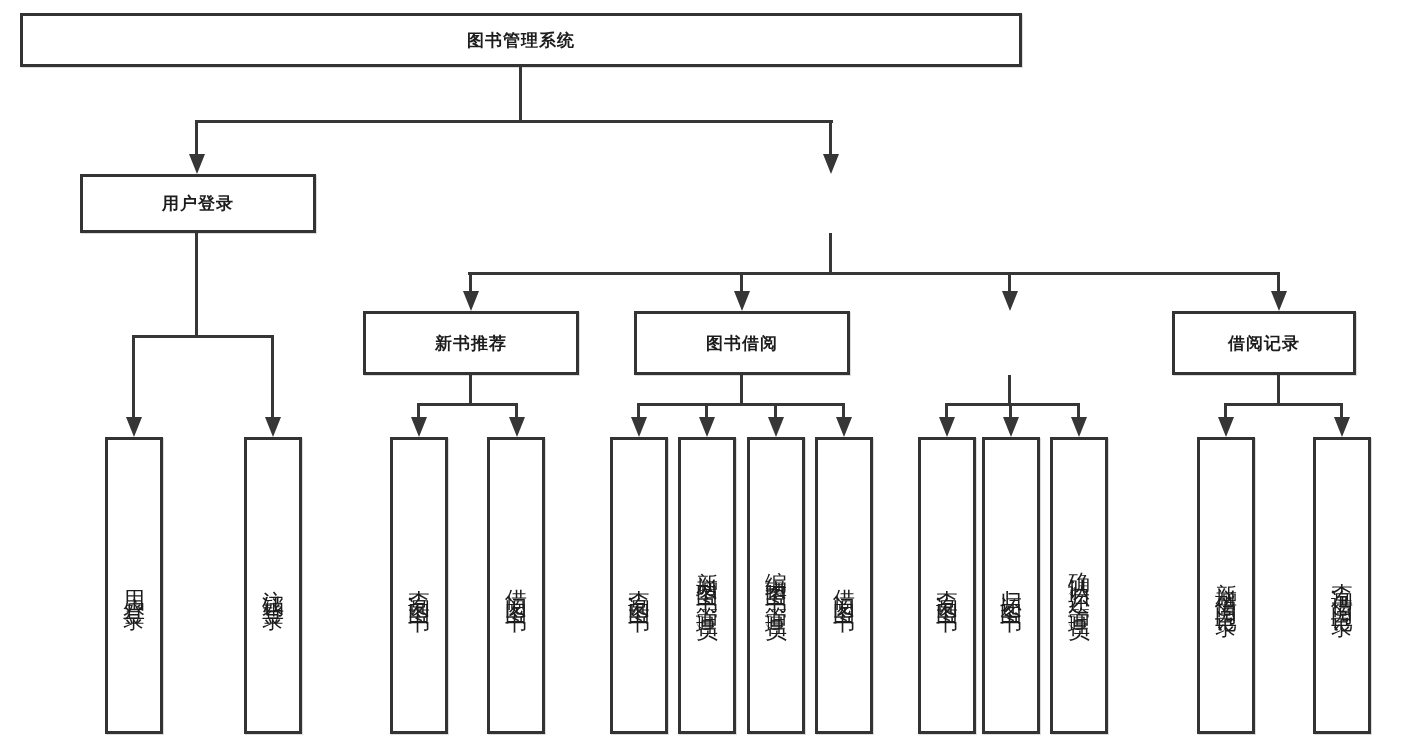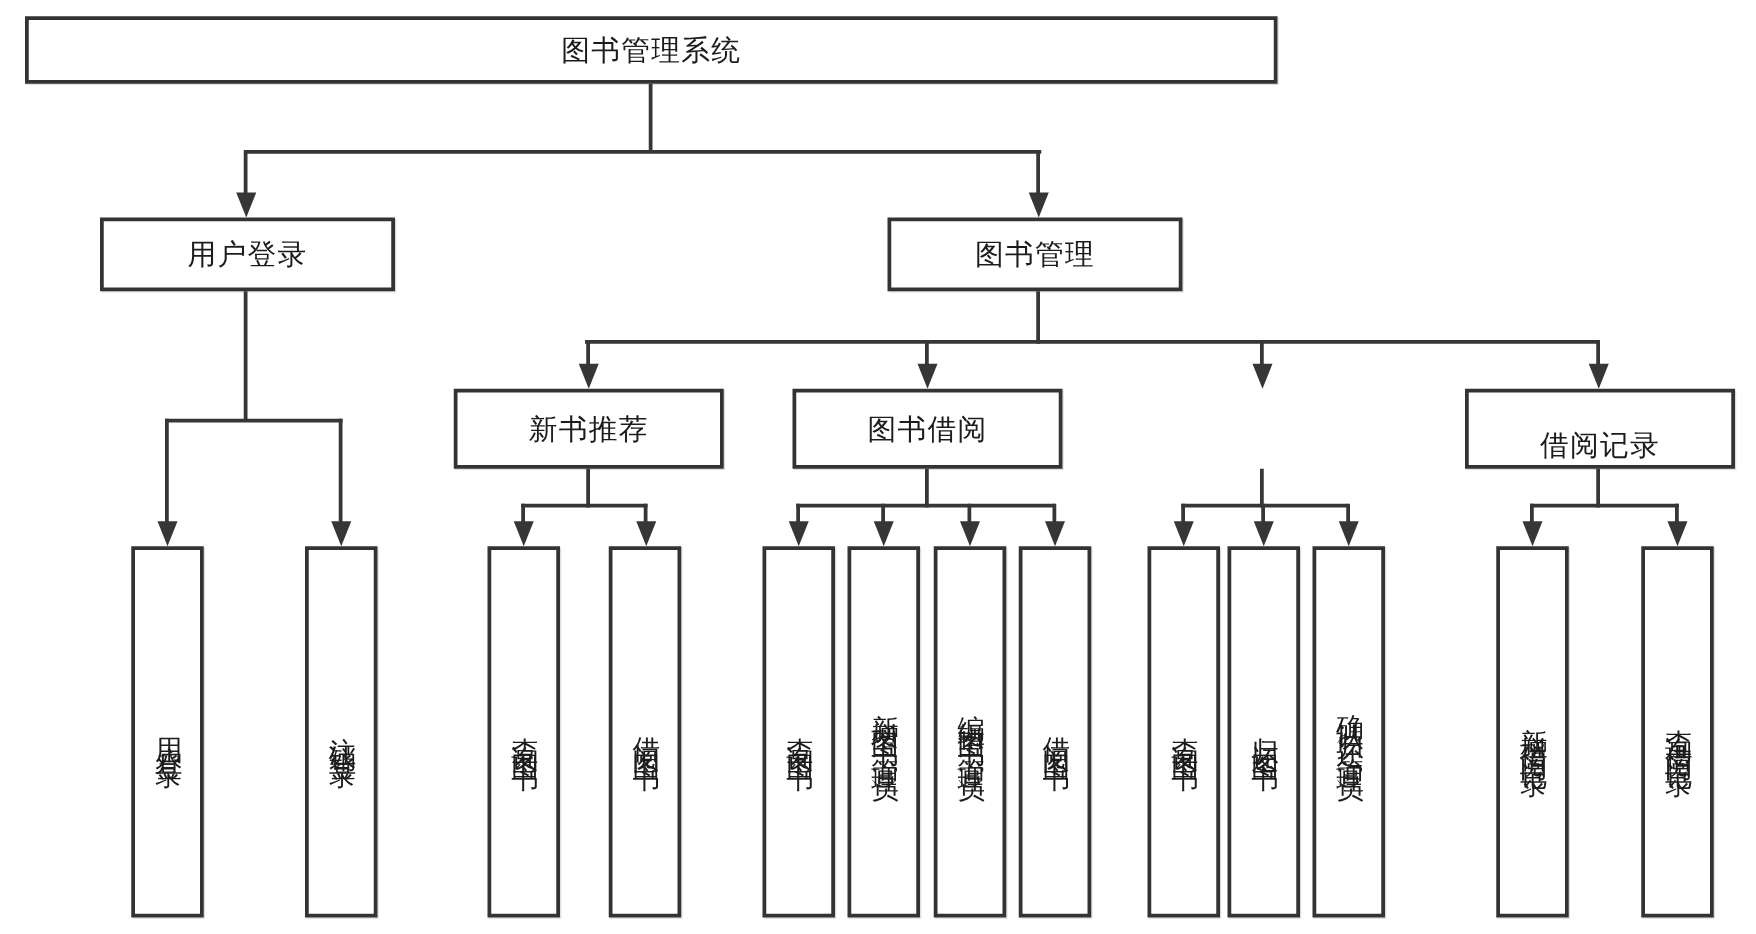--- a/index.html
+++ b/index.html
@@ -20,21 +20,21 @@
   }
   
   .node{
     position:absolute;
     background:#fff;
     border:3px solid var(--border);
     box-sizing:border-box;
     display:flex;align-items:center;justify-content:center;
     box-shadow:1px 1px 0 rgba(120,120,120,.25);
   }
-  .node.h{font-size:23px;letter-spacing:1px;}
+  .node.h{font-size:17px;letter-spacing:1px;font-weight:bold;}
   .node.leaf{
     width:58px;height:297px;top:437px;
   }
   .vtext{
     writing-mode:vertical-rl;
     text-orientation:mixed;
     font-size:22px;
     letter-spacing:7px;
     line-height:1;
     white-space:nowrap;
@@ -70,23 +70,20 @@
   <div class="vline" style="left:519px;top:67px;height:55px;"></div>
   <div class="hline" style="left:196px;top:120px;width:637px;"></div>
   <div class="vline" style="left:195px;top:120px;height:36px;"></div>
   <div class="arrow" style="left:189px;top:154px;"></div>
   <div class="vline" style="left:829px;top:120px;height:36px;"></div>
   <div class="arrow" style="left:823px;top:154px;"></div>
 
   <div class="node h" style="left:80px;top:174px;width:236px;height:59px;">
     <span>用户登录</span>
   </div>
-  <div class="node h" style="left:710px;top:174px;width:236px;height:59px;">
-    <span>图书管理</span>
-  </div>
 
   <div class="vline" style="left:195px;top:233px;height:104px;"></div>
   <div class="hline" style="left:132px;top:335px;width:142px;"></div>
   <div class="vline" style="left:132px;top:335px;height:84px;"></div>
   <div class="arrow" style="left:126px;top:417px;"></div>
   <div class="vline" style="left:271px;top:335px;height:84px;"></div>
   <div class="arrow" style="left:265px;top:417px;"></div>
 
   <div class="vline" style="left:829px;top:233px;height:42px;"></div>
   <div class="hline" style="left:468px;top:272px;width:812px;"></div>
@@ -98,21 +95,21 @@
   <div class="arrow" style="left:1002px;top:291px;"></div>
   <div class="vline" style="left:1277px;top:272px;height:22px;"></div>
   <div class="arrow" style="left:1271px;top:291px;"></div>
 
   <div class="node h" style="left:363px;top:311px;width:216px;height:64px;">
     <span>新书推荐</span>
   </div>
   <div class="node h" style="left:634px;top:311px;width:216px;height:64px;">
     <span>图书借阅</span>
   </div>
-  <div class="node h" style="left:1172px;top:311px;width:216px;height:64px;align-items:flex-end;">
+  <div class="node h" style="left:1172px;top:311px;width:184px;height:64px;">
     <span>借阅记录</span>
   </div>
 
   <div class="vline" style="left:469px;top:375px;height:31px;"></div>
   <div class="hline" style="left:417px;top:403px;width:101px;"></div>
   <div class="vline" style="left:417px;top:403px;height:16px;"></div>
   <div class="arrow" style="left:411px;top:417px;"></div>
   <div class="vline" style="left:515px;top:403px;height:16px;"></div>
   <div class="arrow" style="left:509px;top:417px;"></div>
 

